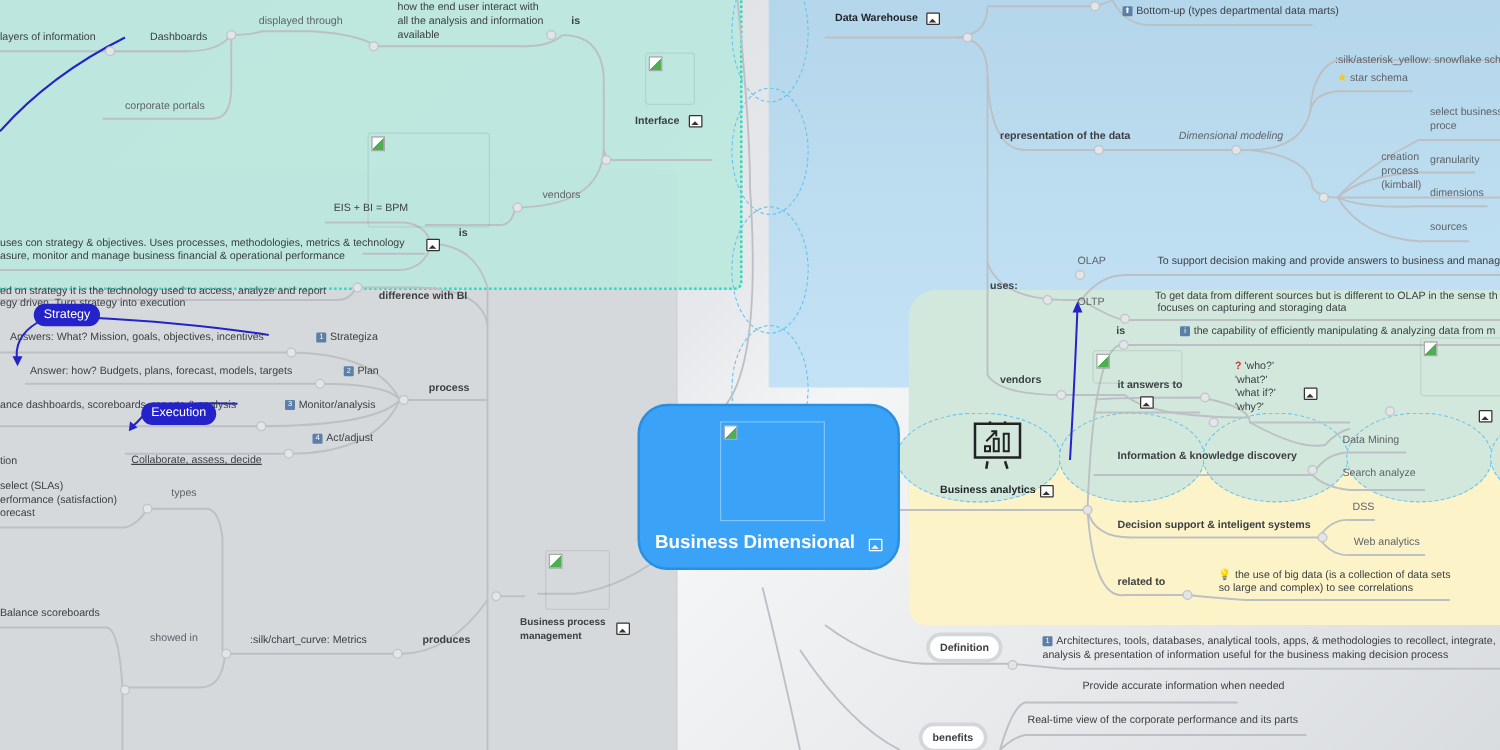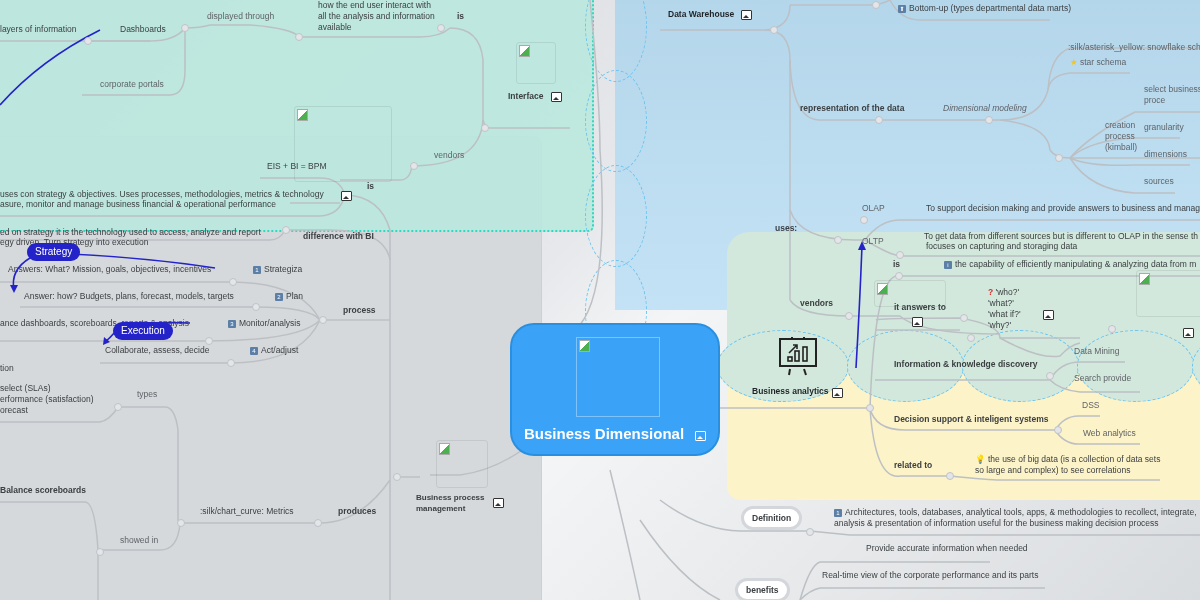--- a/index.html
+++ b/index.html
@@ -205,33 +205,33 @@
 <div class="t dark" style="left:0;top:237px;">egy driven. Turn strategy into execution</div>
 <div class="t bold" style="left:303px;top:231px;">difference with BI</div>
 <div class="t bold" style="left:343px;top:305px;">process</div>
 
 <div class="t dark" style="left:8px;top:264px;">Answers: What? Mission, goals, objectives, incentives</div>
 <div class="t dark" style="left:253px;top:264px;"><span class="num">1</span><span>Strategiza</span></div>
 <div class="t dark" style="left:24px;top:291px;">Answer: how? Budgets, plans, forecast, models, targets</div>
 <div class="t dark" style="left:275px;top:291px;"><span class="num">2</span><span>Plan</span></div>
 <div class="t dark" style="left:0;top:318px;">ance dashboards, scoreboards, reports &amp; analysis</div>
 <div class="t dark" style="left:228px;top:318px;"><span class="num">3</span><span>Monitor/analysis</span></div>
-<div class="t dark" style="left:105px;top:345px;">Collaborate, assess, decide</div>
+<div class="t dark" style="left:105px;top:362px;text-decoration:underline;">Collaborate, assess, decide</div>
 <div class="t dark" style="left:250px;top:345px;"><span class="num">4</span><span>Act/adjust</span></div>
 
 <div class="tag-blue" style="left:27px;top:243px;">Strategy</div>
 <div class="tag-blue" style="left:113px;top:322px;">Execution</div>
 
 <div class="t dark" style="left:0;top:363px;">tion</div>
 <div class="t dark" style="left:0;top:383px;">select (SLAs)</div>
 <div class="t dark" style="left:0;top:394px;">erformance (satisfaction)</div>
 <div class="t dark" style="left:0;top:405px;">orecast</div>
 <div class="t" style="left:137px;top:389px;">types</div>
-<div class="t dark" style="left:0;top:485px;font-weight:bold;">Balance scoreboards</div>
-<div class="t" style="left:120px;top:535px;">showed in</div>
+<div class="t dark" style="left:0;top:485px;">Balance scoreboards</div>
+<div class="t" style="left:120px;top:505px;">showed in</div>
 <div class="t dark" style="left:200px;top:506px;">:silk/chart_curve: Metrics</div>
 <div class="t bold" style="left:338px;top:506px;">produces</div>
 <div class="img-ph" style="left:436px;top:440px;width:50px;height:46px;">
     <div class="broken"></div>
   </div>
 <div class="t bold ml" style="left:416px;top:492px;width:70px;font-size:8px;">Business process management</div>
 <div class="pic-icon" style="left:493px;top:498px;"></div>
 
 <div class="t bold" style="left:668px;top:9px;color:#1f2328;">Data Warehouse</div>
 <div class="pic-icon" style="left:741px;top:10px;"></div>
@@ -240,21 +240,21 @@
 <div class="t" style="left:1070px;top:57px;"><span style="color:#f5c518;">★</span> <span>star schema</span></div>
 <div class="t bold" style="left:800px;top:103px;">representation of the data</div>
 <div class="t" style="left:943px;top:103px;font-style:italic;">Dimensional modeling</div>
 <div class="t ml" style="left:1105px;top:120px;width:40px;">creation process (kimball)</div>
 <div class="t ml" style="left:1144px;top:84px;width:60px;">select business proce</div>
 <div class="t" style="left:1144px;top:122px;text-align:right;">granularity</div>
 <div class="t" style="left:1144px;top:149px;">dimensions</div>
 <div class="t" style="left:1144px;top:176px;">sources</div>
 <div class="t" style="left:862px;top:203px;">OLAP</div>
 <div class="t dark" style="left:926px;top:203px;">To support decision making and provide answers to business and manage</div>
-<div class="t bold" style="left:775px;top:223px;">uses:</div>
+<div class="t bold" style="left:792px;top:223px;">uses:</div>
 <div class="t" style="left:862px;top:236px;">OLTP</div>
 <div class="t dark" style="left:924px;top:231px;">To get data from different sources but is different to OLAP in the sense th</div>
 <div class="t dark" style="left:926px;top:241px;">focuses on capturing and storaging data</div>
 <div class="t bold" style="left:800px;top:298px;">vendors</div>
 
 <div class="t bold" style="left:893px;top:259px;">is</div>
 <div class="t dark" style="left:944px;top:259px;"><span class="num">i</span><span>the capability of efficiently manipulating &amp; analyzing data from m</span></div>
 <div class="img-ph" style="left:874px;top:280px;width:70px;height:25px;">
     <div class="broken"></div>
   </div>
@@ -281,21 +281,21 @@
     <path d="M11 16 L19 8 M15 8 H19 V12" fill="none" stroke="#222" stroke-width="1.6"></path>
     <line x1="12" y1="32" x2="11" y2="38" stroke="#222" stroke-width="2"></line>
     <line x1="26" y1="32" x2="28" y2="38" stroke="#222" stroke-width="2"></line>
   </svg>
 </div>
 <div class="t bold" style="left:752px;top:386px;color:#1f2328;">Business analytics</div>
 <div class="pic-icon" style="left:832px;top:388px;"></div>
 
 <div class="t bold" style="left:894px;top:359px;">Information &amp; knowledge discovery</div>
 <div class="t" style="left:1074px;top:346px;">Data Mining</div>
-<div class="t" style="left:1074px;top:373px;">Search provide</div>
+<div class="t" style="left:1074px;top:373px;">Search analyze</div>
 <div class="t bold" style="left:894px;top:414px;">Decision support &amp; inteligent systems</div>
 <div class="t" style="left:1082px;top:400px;">DSS</div>
 <div class="t" style="left:1083px;top:428px;">Web analytics</div>
 <div class="t bold" style="left:894px;top:460px;">related to</div>
 <div class="t ml dark" style="left:975px;top:454px;width:190px;"><span style="color:#e8c53a;">💡</span> <span>the use of big data (is a collection of data sets so large and complex) to see correlations</span></div>
 
 <div class="pill" style="left:741px;top:506px;">Definition</div>
 <div class="t ml dark" style="left:834px;top:507px;width:370px;"><span class="num">1</span><span>Architectures, tools, databases, analytical tools, apps, &amp; methodologies to recollect, integrate, analysis &amp; presentation of information useful for the business making decision process</span></div>
 
 <div class="pill" style="left:735px;top:578px;">benefits</div>

